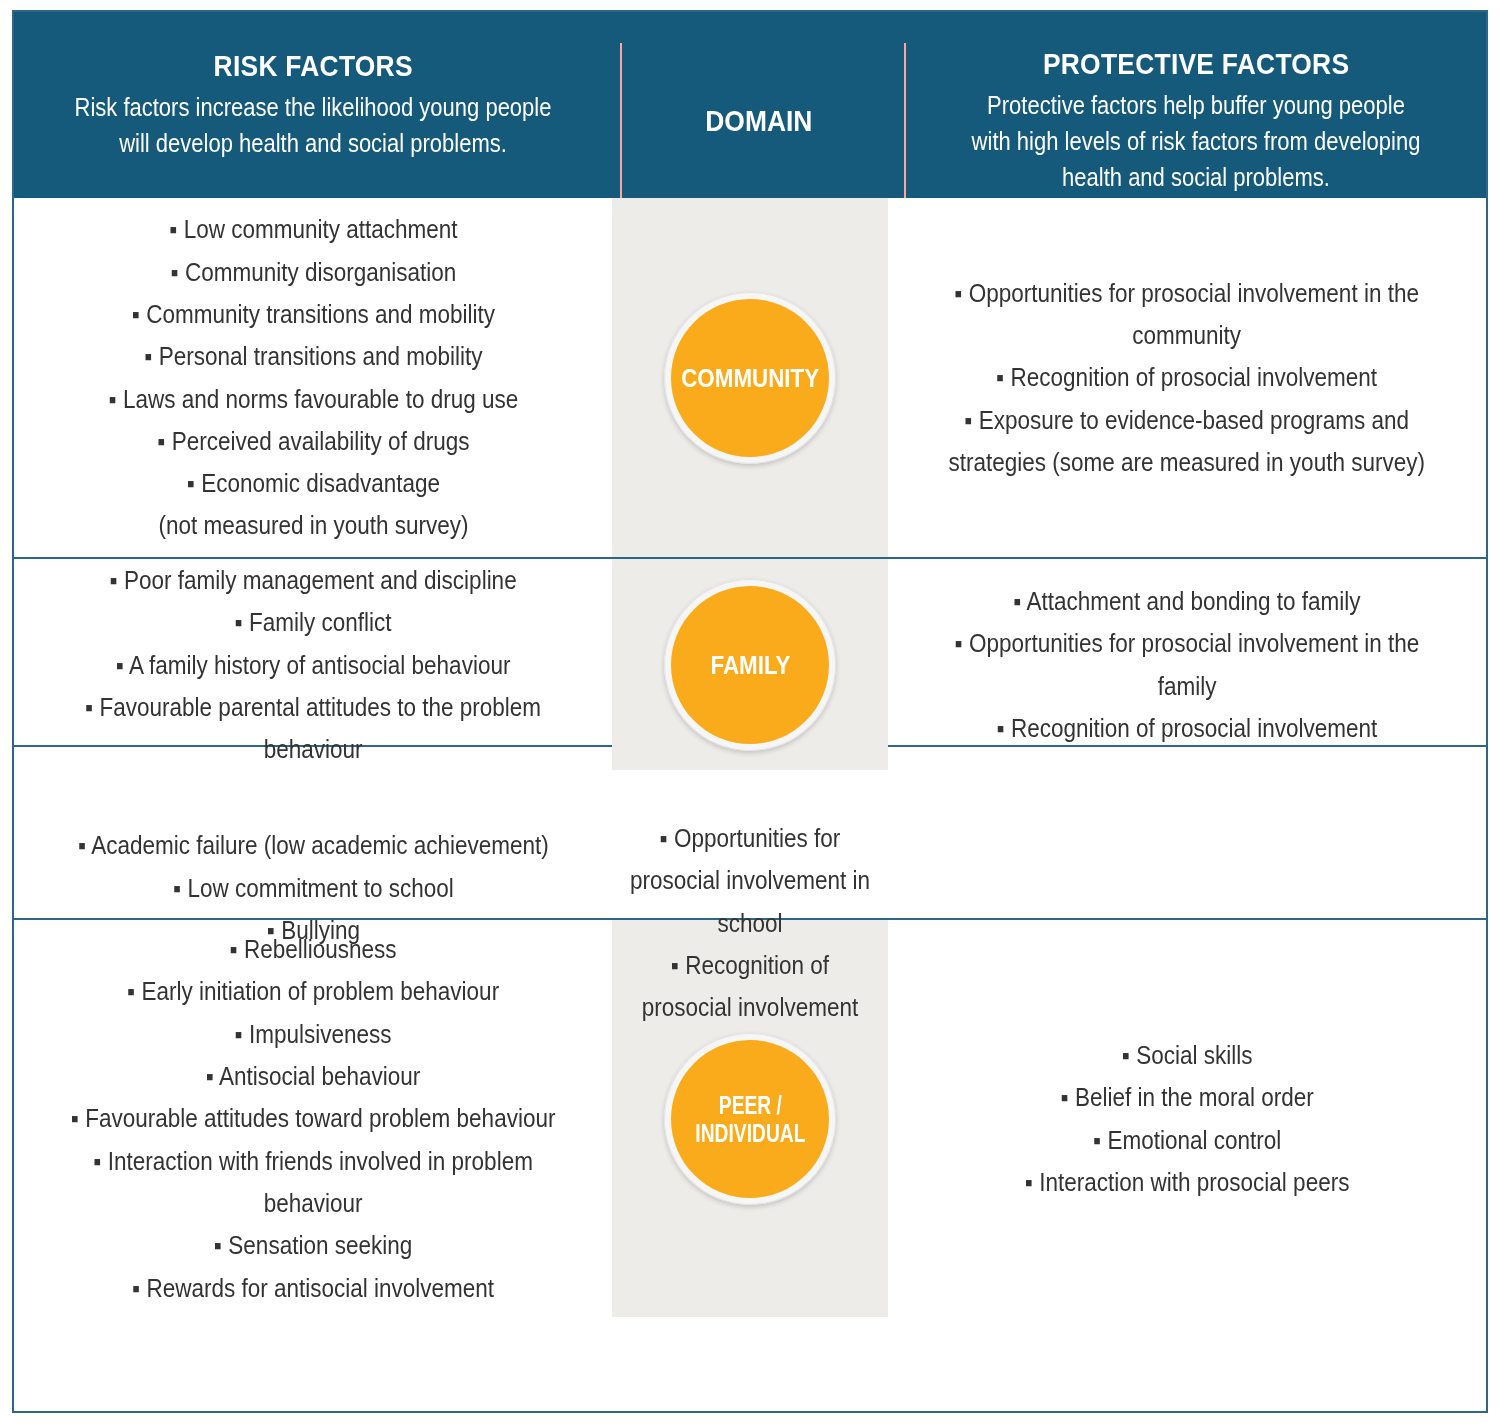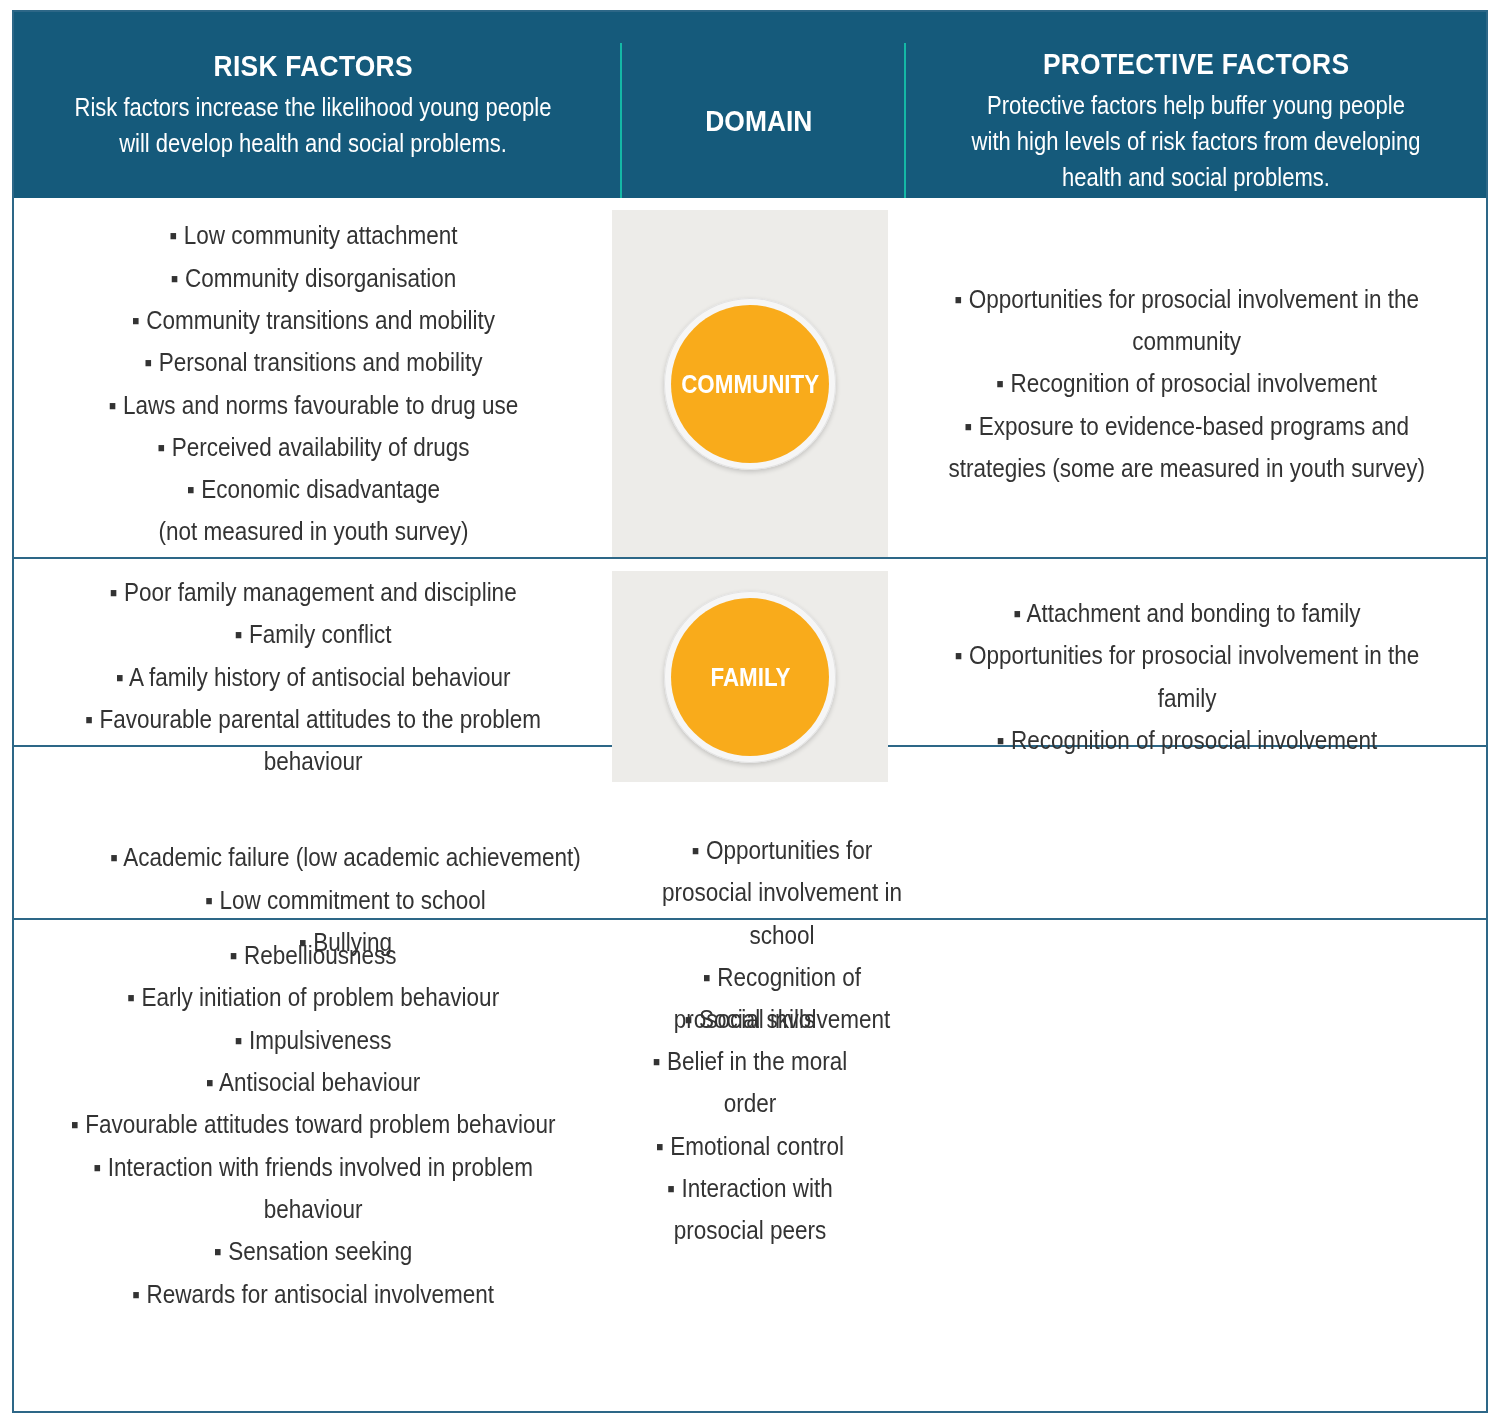--- a/index.html
+++ b/index.html
@@ -6,44 +6,44 @@
   body { width: 1500px; height: 1426px; position: relative; font-family: "Liberation Sans", sans-serif; }
   .table {
     position: absolute; left: 12px; top: 10px; width: 1476px; height: 1403px;
     border: 2px solid #2d6787; box-sizing: border-box; background: #fff;
   }
   .header {
     display: grid; grid-template-columns: 598px 276px 1fr; height: 186px;
     background: #155a7b; color: #ffffff; gap: 8px;
   }
   .hcell { display: flex; flex-direction: column; align-items: center; justify-content: center; text-align: center; box-sizing: border-box; }
-  .hcell + .hcell { border-left: 2px solid #14b8a6; margin-top: 31px; }
+  .hcell + .hcell { border-left: 2px solid #fca5a5; margin-top: 31px; }
   .htitle { font-weight: bold; font-size: 30px; letter-spacing: 0.3px; margin-bottom: 6px; transform: scaleX(0.88); }
   .hdesc { font-size: 25px; line-height: 36px; padding: 0 20px; transform: scaleX(0.88); }
   .hdomain { font-weight: bold; font-size: 30px; transform: scaleX(0.88); }
   .row { display: grid; grid-template-columns: 598px 276px 1fr; border-top: 2px solid #2d6787; box-sizing: border-box; }
   .row:first-of-type { border-top: none; }
-  .cell { display: flex; flex-direction: column; align-items: center; justify-content: center; text-align: center; color: #333333; font-size: 25px; line-height: 42.3px; box-sizing: border-box; margin-top: 12px; }
+  .cell { display: flex; flex-direction: column; align-items: center; justify-content: center; text-align: center; color: #333333; font-size: 25px; line-height: 42.3px; box-sizing: border-box; }
   .cell .txt { transform: scaleX(0.9); }
   .domain-cell { background: #edece9; }
   .circle-outer {
     width: 172px; height: 172px; border-radius: 50%;
     background: #f6f6f6; box-shadow: 0 2px 5px rgba(0,0,0,0.18), inset 0 0 0 1px #e3e3e3;
     display: flex; align-items: center; justify-content: center;
   }
   .circle-inner {
     width: 158px; height: 158px; border-radius: 50%; background: #f9ab1b;
     display: flex; align-items: center; justify-content: center;
     color: #ffffff; font-weight: bold; font-size: 26px; line-height: 28px; text-align: center;
   }
   .circle-inner span { display: block; transform: scaleX(0.86); }
   .item { display: block; }
   .r1 { height: 359px; }
   .r2 { height: 188px; }
-  .r3 { height: 173px; padding-left: 32px; }
+  .r3 { height: 173px; }
   .r4 { height: 399px; }
 </style>
 </head>
 <body>
 
 <div class="table">
   <div class="header">
     <div class="hcell">
       <div class="htitle">RISK FACTORS</div>
       <div class="hdesc">Risk factors increase the likelihood young people will develop health and social problems.</div>
@@ -138,20 +138,30 @@
         <span class="item">▪ Early initiation of problem behaviour</span>
         <span class="item">▪ Impulsiveness</span>
         <span class="item">▪ Antisocial behaviour</span>
         <span class="item">▪ Favourable attitudes toward problem behaviour</span>
         <span class="item">▪ Interaction with friends involved in problem</span>
         <span class="item">behaviour</span>
         <span class="item">▪ Sensation seeking</span>
         <span class="item">▪ Rewards for antisocial involvement</span>
       </div>
     </div>
+    <div class="cell domain-cell">
+      <div class="circle-outer">
+        <div class="circle-inner">
+          <span>
+            <span style="display:block">PEER /</span>
+            <span style="display:block">INDIVIDUAL</span>
+          </span>
+        </div>
+      </div>
+    </div>
     <div class="cell">
       <div class="txt">
         <span class="item">▪ Social skills</span>
         <span class="item">▪ Belief in the moral order</span>
         <span class="item">▪ Emotional control</span>
         <span class="item">▪ Interaction with prosocial peers</span>
       </div>
     </div>
   </div>
 </div>

